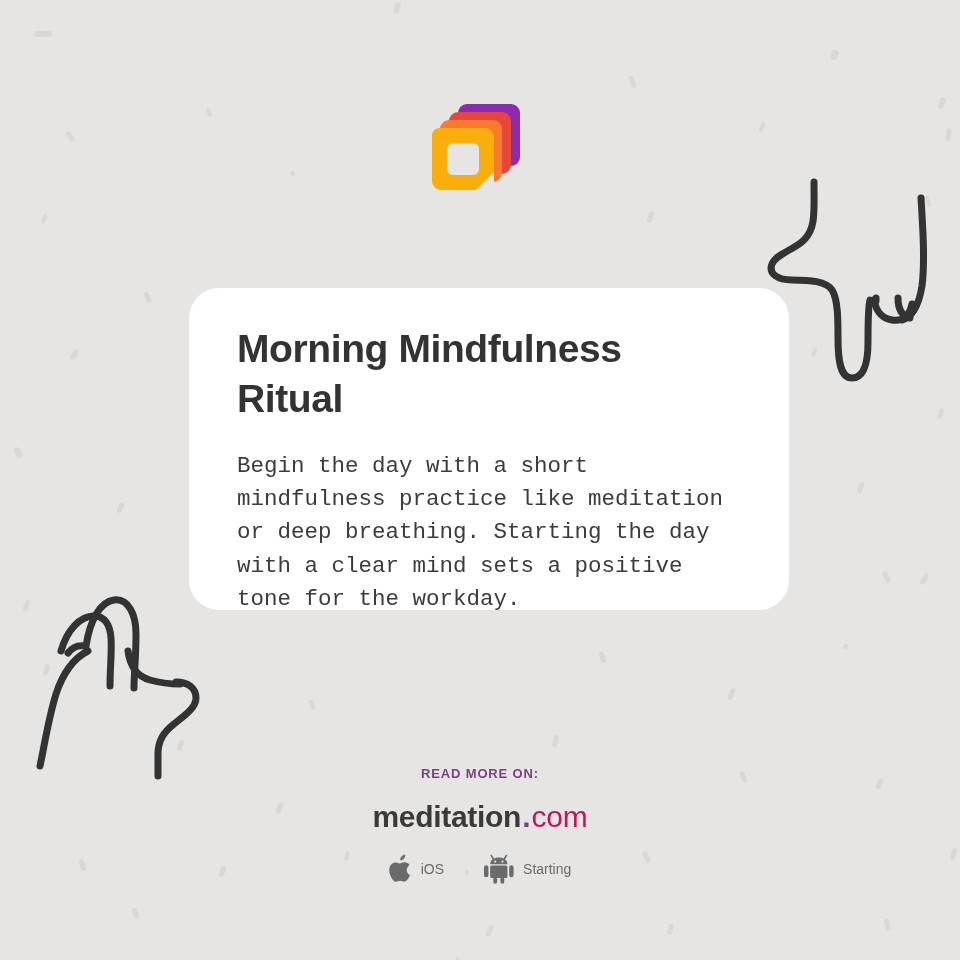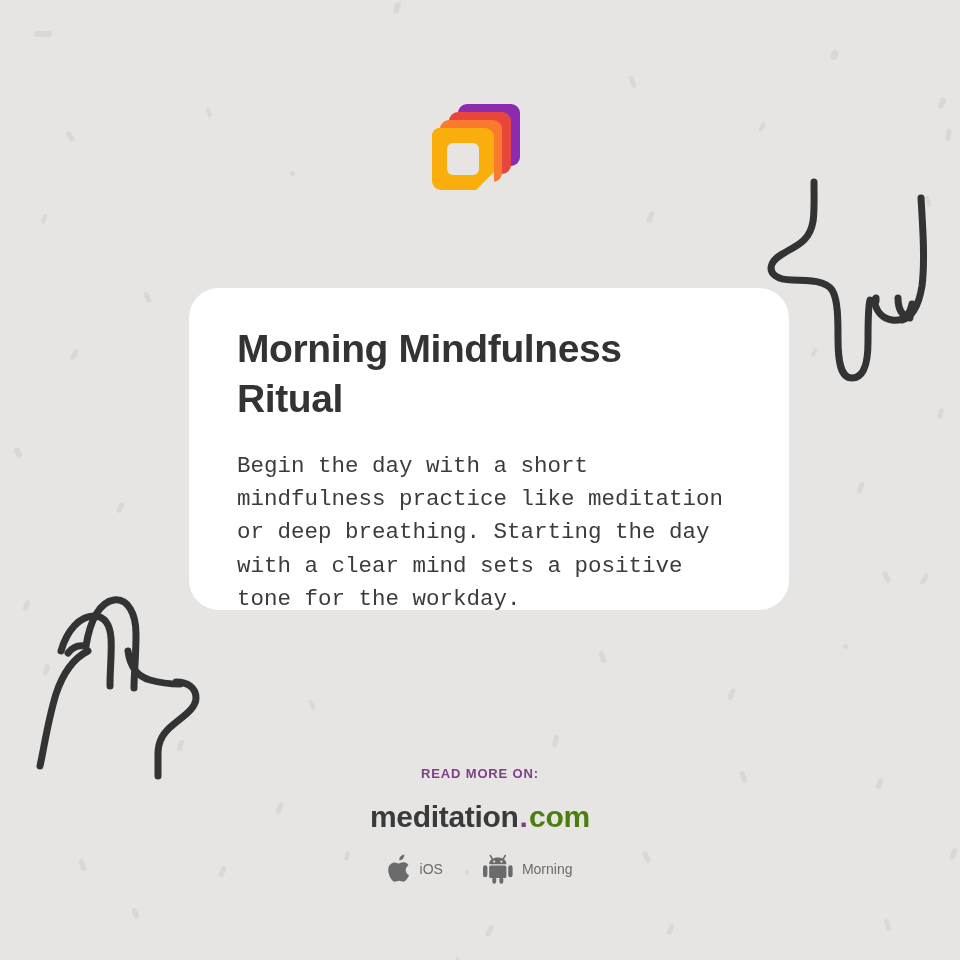--- a/index.html
+++ b/index.html
@@ -113,22 +113,22 @@
   #brand-name {
     font-weight: bold;
     letter-spacing: -0.3px;
   }
   #brand-dot {
     color: #7c3f86;
     font-weight: bold;
     padding: 0 1px;
   }
   #brand-tld {
-    font-weight: bold;
-    color: #4d7c0f;
+    font-weight: normal;
+    color: #be185d;
     letter-spacing: -0.2px;
   }
 
   #stores {
     margin-top: 22px;
     display: flex;
     justify-content: center;
     align-items: center;
     gap: 38px;
   }
@@ -256,19 +256,19 @@
           <line x1="24.2" y1="1.6" x2="22.4" y2="4.6" stroke="#6b6b6b" stroke-width="1.7" stroke-linecap="round"></line>
           <path d="M8.2 10.2 C8.2 5.9 12.1 3.6 16.8 3.6 C21.5 3.6 25.4 5.9 25.4 10.2 Z"></path>
           <circle cx="13.2" cy="7.6" r="1.05" fill="#e6e5e3"></circle>
           <circle cx="20.4" cy="7.6" r="1.05" fill="#e6e5e3"></circle>
           <rect x="8.2" y="11.6" width="17.2" height="12.4" rx="1.6"></rect>
           <rect x="2.0" y="11.2" width="4.4" height="12.0" rx="2.2"></rect>
           <rect x="27.2" y="11.2" width="4.4" height="12.0" rx="2.2"></rect>
           <rect x="11.3" y="23.4" width="3.9" height="6.4" rx="1.95"></rect>
           <rect x="18.4" y="23.4" width="3.9" height="6.4" rx="1.95"></rect>
         </svg>
-        <span class="store-label">Morning</span>
+        <span class="store-label">Starting</span>
       </div>
 
     </div>
   </div>
 
 </div>
 
 </body></html>

